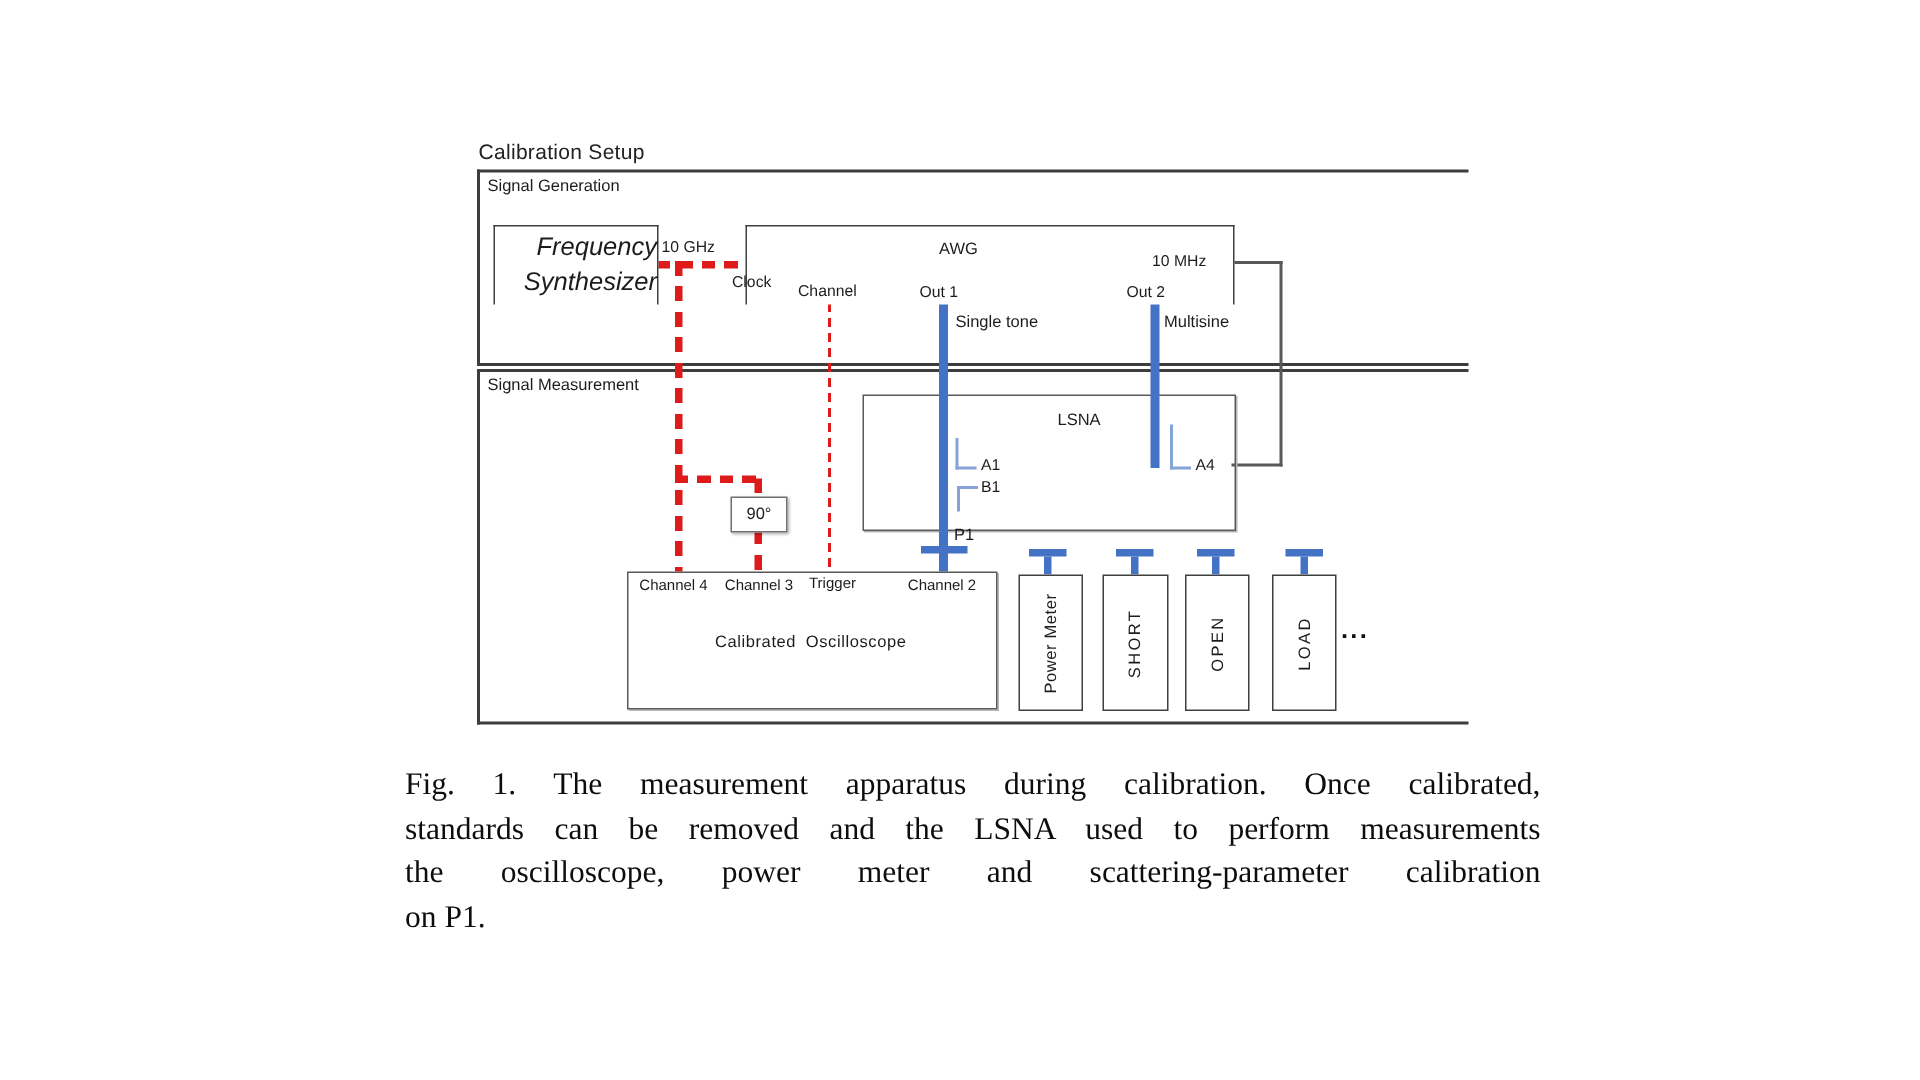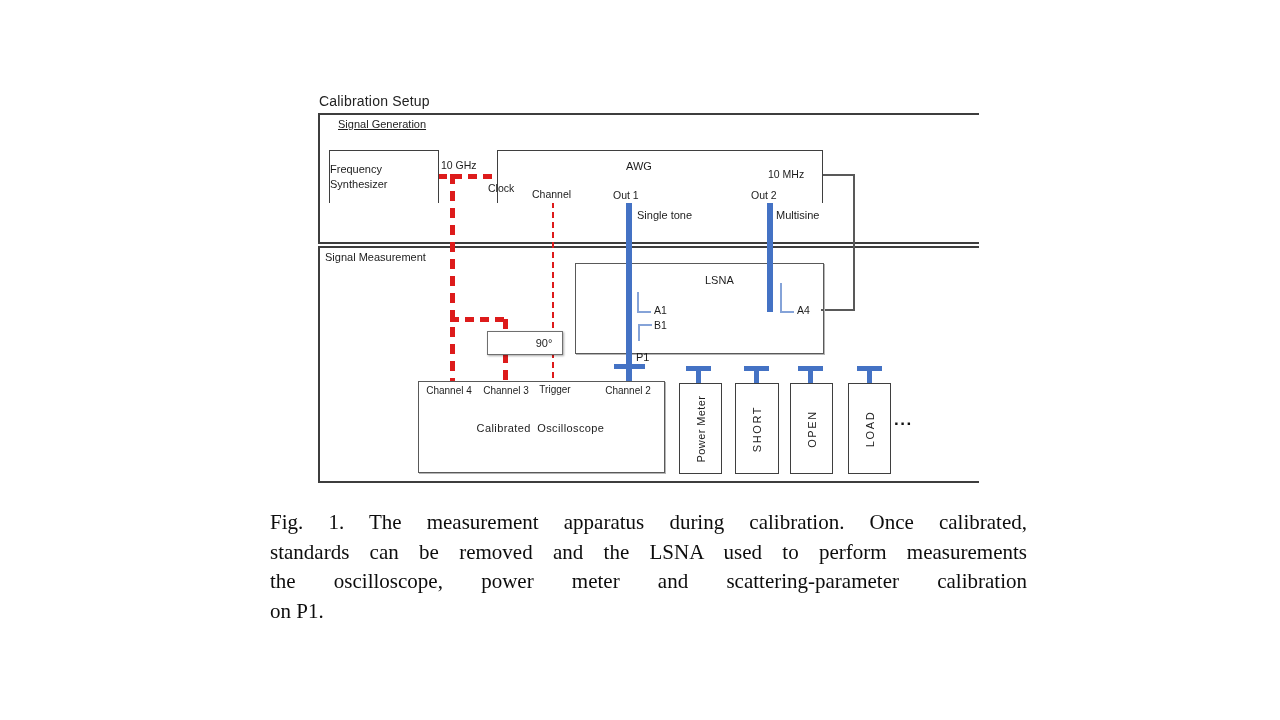--- a/index.html
+++ b/index.html
@@ -8,22 +8,22 @@
   .lbl{position:absolute;white-space:nowrap;color:#1c1c1c;}
 
   
   .section{position:absolute;border:2px solid #3d3d3d;border-right:none;background:transparent;}
   .sec-label{font-size:11px;}
 
   
   .openbox{position:absolute;background:#fff;border:1.5px solid #3f3f3f;border-bottom:none;}
   .fullbox{position:absolute;border:1.5px solid #595959;box-shadow:1px 1px 0 #b5b5b5;}
 
-  .fs-inner{display:flex;align-items:center;justify-content:center;text-align:left;
-            width:100%;height:100%;font-size:11px;line-height:1.35;}
+  .fs-inner{display:flex;align-items:center;justify-content:center;text-align:right;
+            width:100%;height:100%;font-size:17px;line-height:1.35;font-style:italic;}
 
   
   .red-h{position:absolute;height:5px;background:repeating-linear-gradient(90deg,var(--red) 0 9px,transparent 9px 15px);}
   .red-v{position:absolute;width:5px;background:repeating-linear-gradient(180deg,var(--red) 0 10px,transparent 10px 17px);}
   .red-v-thin{position:absolute;width:2px;background:repeating-linear-gradient(180deg,var(--red) 0 6px,transparent 6px 10px);}
 
   
   .blue-v{position:absolute;width:6px;background:var(--blue);}
   .blue-bar{position:absolute;height:5px;background:var(--blue);}
   .blue-stem{position:absolute;width:5px;background:var(--blue);}
@@ -61,34 +61,34 @@
 </style>
 </head>
 <body>
 
 <div class="canvas">
 
   <div class="title" style="left:319px;top:93px;">Calibration Setup</div>
 
   <div class="section" style="left:318px;top:113px;width:659px;height:127px;"></div>
   <div class="section" style="left:318px;top:246px;width:659px;height:233px;"></div>
-  <div class="lbl sec-label" style="left:338px;top:118px;text-decoration:underline;">Signal Generation</div>
+  <div class="lbl sec-label" style="left:325px;top:118px;">Signal Generation</div>
   <div class="lbl sec-label" style="left:325px;top:251px;">Signal Measurement</div>
 
   <div class="gray-conn" style="left:821px;top:174px;width:32px;height:133px;"></div>
 
   <div class="fullbox" style="left:575px;top:263px;width:247px;height:89px;background:transparent;"></div>
 
   <div class="red-h" style="left:438px;top:174px;width:60px;"></div>
   <div class="red-v" style="left:450px;top:174px;height:208px;"></div>
   <div class="red-h" style="left:450px;top:317px;width:58px;"></div>
   <div class="red-v" style="left:503px;top:319px;height:63px;"></div>
   <div class="red-v-thin" style="left:552px;top:202px;height:179px;"></div>
 
-  <div class="phase-box" style="left:487px;top:331px;width:36px;height:22px;padding-left:38px;">
+  <div class="phase-box" style="left:487px;top:331px;width:36px;height:22px;">
     <span>90°</span>
   </div>
 
   <div class="blue-v" style="left:626px;top:199px;height:183px;"></div>
   <div class="blue-v" style="left:767px;top:199px;height:113px;"></div>
   <div class="blue-bar" style="left:614px;top:364px;width:31px;"></div>
 
   <div class="brk lb" style="left:637px;top:292px;width:12px;height:19px;"></div>
   <div class="brk lt" style="left:638px;top:324px;width:12px;height:15px;"></div>
   <div class="brk lb" style="left:780px;top:283px;width:12px;height:28px;"></div>

